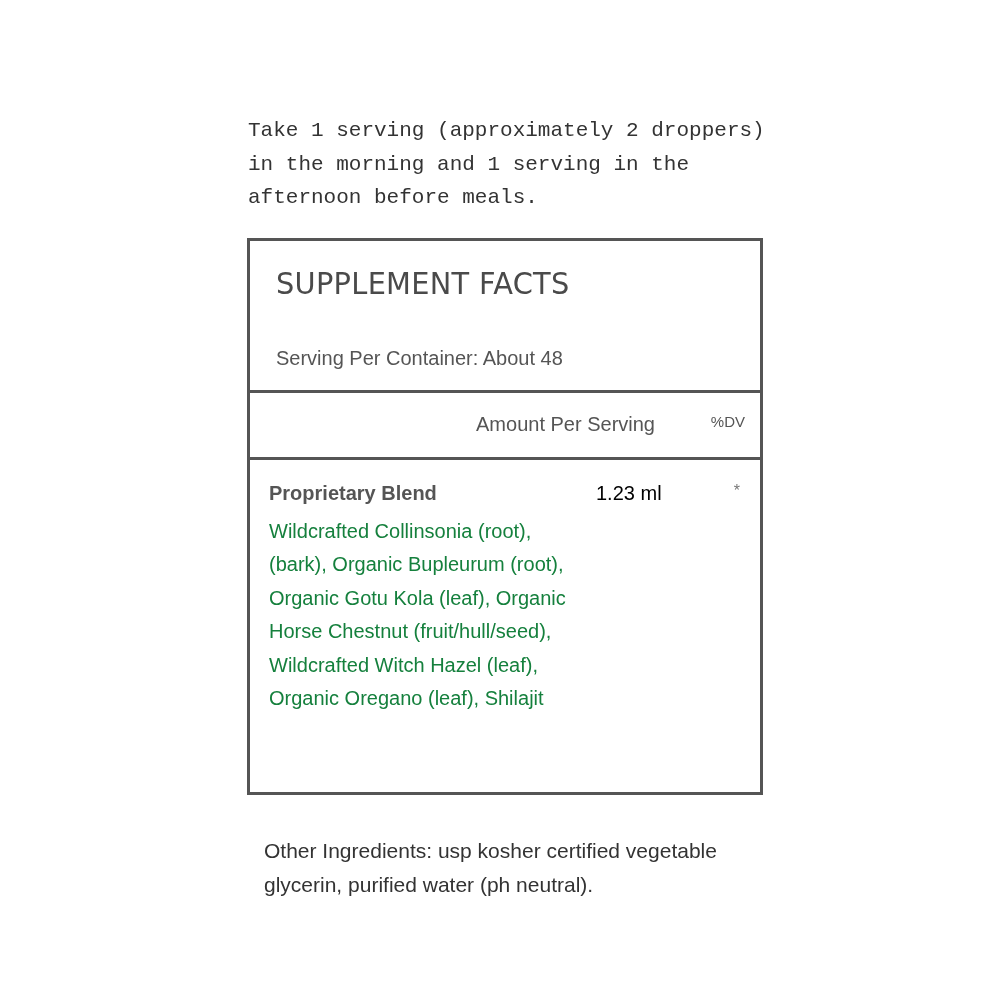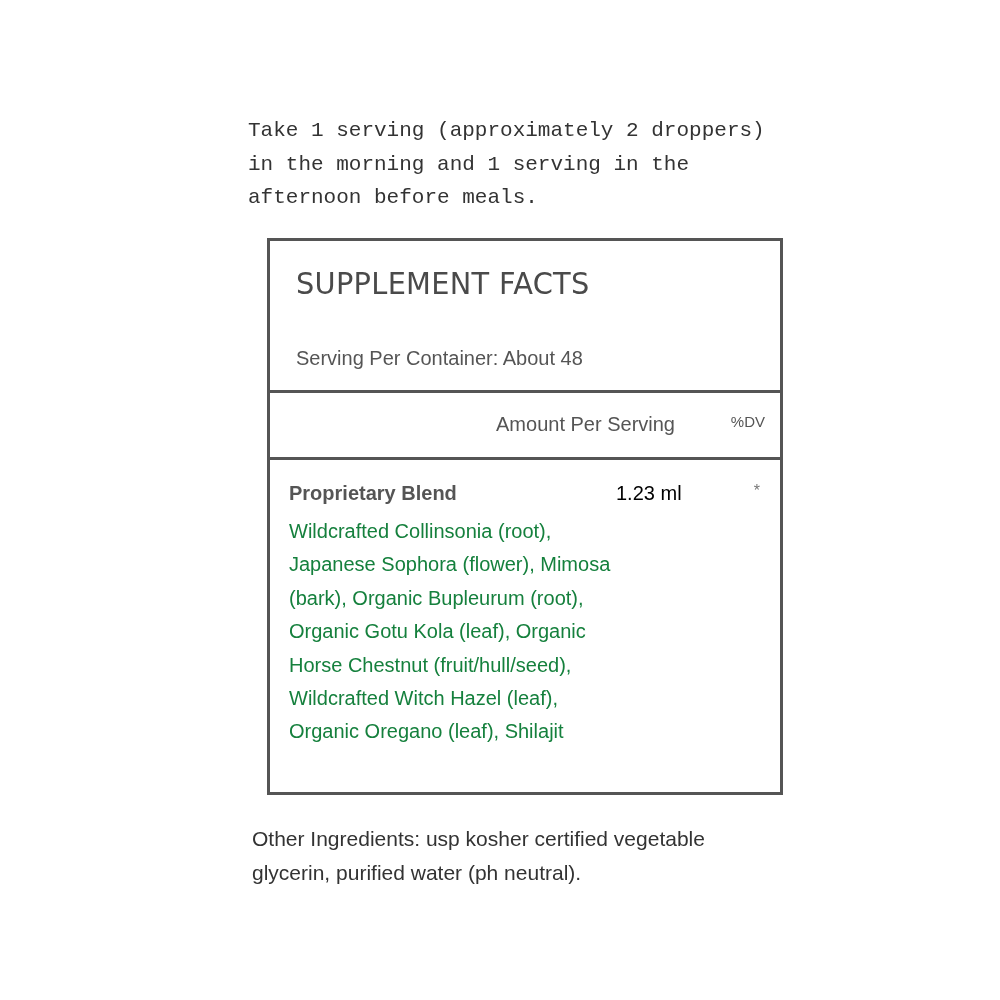--- a/index.html
+++ b/index.html
@@ -25,21 +25,20 @@
       color: #333333;
     }
     .facts-box {
       position: absolute;
       left: 247px;
       top: 238px;
       width: 510px;
       height: 551px;
       border: 3px solid #555555;
       background: #ffffff;
-      margin-left: 20px;
     }
     .facts-header {
       position: absolute;
       left: 0;
       top: 0;
       width: 510px;
       height: 149px;
       border-bottom: 3px solid #555555;
     }
     .facts-title {
@@ -158,23 +157,22 @@
     <div class="amount-label">Amount Per Serving</div>
     <div class="dv-label">%DV</div>
   </div>
 
   <div class="facts-body">
     <div class="blend-name">Proprietary Blend</div>
     <div class="blend-amount">1.23 ml</div>
     <div class="blend-dv">*</div>
     <div class="blend-ingredients">
       <span>Wildcrafted Collinsonia (root),</span>
-      <span>Japanese Sophora (flower), Mimosa</span>
       <span>(bark), Organic Bupleurum (root),</span>
       <span>Organic Gotu Kola (leaf), Organic</span>
       <span>Horse Chestnut (fruit/hull/seed),</span>
       <span>Wildcrafted Witch Hazel (leaf),</span>
       <span>Organic Oregano (leaf), Shilajit</span>
     </div>
   </div>
 </div>
 
-<p class="other-ingredients" style="margin:4px;">Other Ingredients: usp kosher certified vegetable glycerin, purified water (ph neutral).</p>
+<p class="other-ingredients" style="margin:16px;">Other Ingredients: usp kosher certified vegetable glycerin, purified water (ph neutral).</p>
 
 </body></html>

